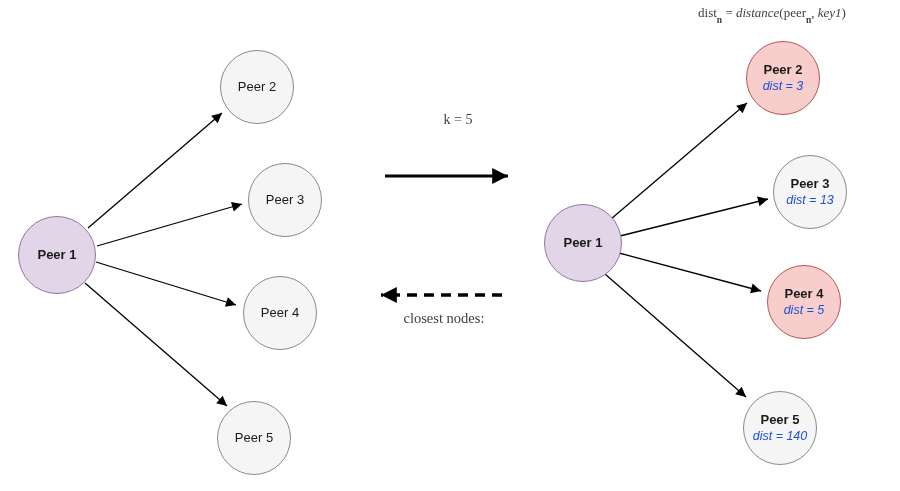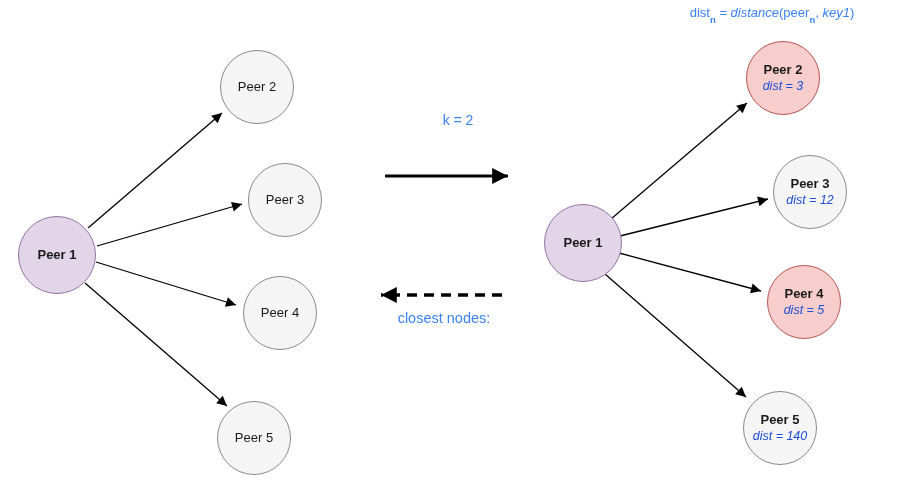--- a/index.html
+++ b/index.html
@@ -17,21 +17,21 @@
   }
   .node.gray   { background:#f5f5f5; border:1px solid #8a8a8a; }
   .node.purple { background:#e1d5e7; border:1px solid #9673a6; font-weight:bold; }
   .node.pink   { background:#f8cecc; border:1px solid #b85450; }
   .node.root   { width:78px; height:78px; }
   .node .title { font-size:13px; }
   .node.bold-title .title { font-weight:bold; }
   .node .dist  { font-style:italic; font-size:12.5px; color:#1d4ed8; }
 
   .mid-label {
-    position:absolute; text-align:center; color:#3b82f6;
+    position:absolute; text-align:center; color:#404040;font-family:Liberation Serif, serif;
   }
   #request-label { left:363px; top:111px; width:190px; }
   #request-label .k-line { font-size:14px; line-height:18px; }
   #request-label .fn-line { font-size:15px; line-height:20px; font-weight:bold; }
   #request-label .fn-line i { font-style:italic; }
 
   #response-label { left:350px; top:308px; width:188px; font-size:14.5px; line-height:20px; }
 
   #formula-label { left:652px; top:4px; width:240px; font-size:13px; line-height:17px; }
   #formula-label i { font-style:italic; }
@@ -65,21 +65,21 @@
     <line x1="385" y1="176" x2="508" y2="176" stroke="#000" stroke-width="3" marker-end="url(#ah-l)"></line>
 
     <line x1="502" y1="295" x2="381" y2="295" stroke="#000" stroke-width="3.5" stroke-dasharray="10 7" marker-end="url(#ah-l)"></line>
   </svg>
 
   <div class="mid-label" id="formula-label">
     <span>dist</span><sub>n</sub><span> = </span><i>distance</i><span>(peer</span><sub>n</sub><span>, </span><i>key1</i><span>)</span>
   </div>
 
   <div class="mid-label" id="request-label">
-    <div class="k-line">k = 2</div>
+    <div class="k-line">k = 5</div>
   </div>
 
   <div class="mid-label" id="response-label">
     <div>closest nodes:</div>
   </div>
 
   <div class="node purple root" style="left:18px;  top:216px;">
     <span class="title">Peer 1</span>
   </div>
   <div class="node gray" style="left:220px; top:50px;">
@@ -97,21 +97,21 @@
 
   <div class="node purple root" style="left:544px; top:204px;">
     <span class="title">Peer 1</span>
   </div>
   <div class="node pink bold-title" style="left:746px; top:41px;">
     <span class="title">Peer 2</span>
     <span class="dist">dist = 3</span>
   </div>
   <div class="node gray bold-title" style="left:773px; top:155px;">
     <span class="title">Peer 3</span>
-    <span class="dist">dist = 12</span>
+    <span class="dist">dist = 13</span>
   </div>
   <div class="node pink bold-title" style="left:767px; top:265px;">
     <span class="title">Peer 4</span>
     <span class="dist">dist = 5</span>
   </div>
   <div class="node gray bold-title" style="left:743px; top:391px;">
     <span class="title">Peer 5</span>
     <span class="dist">dist = 140</span>
   </div>
 

